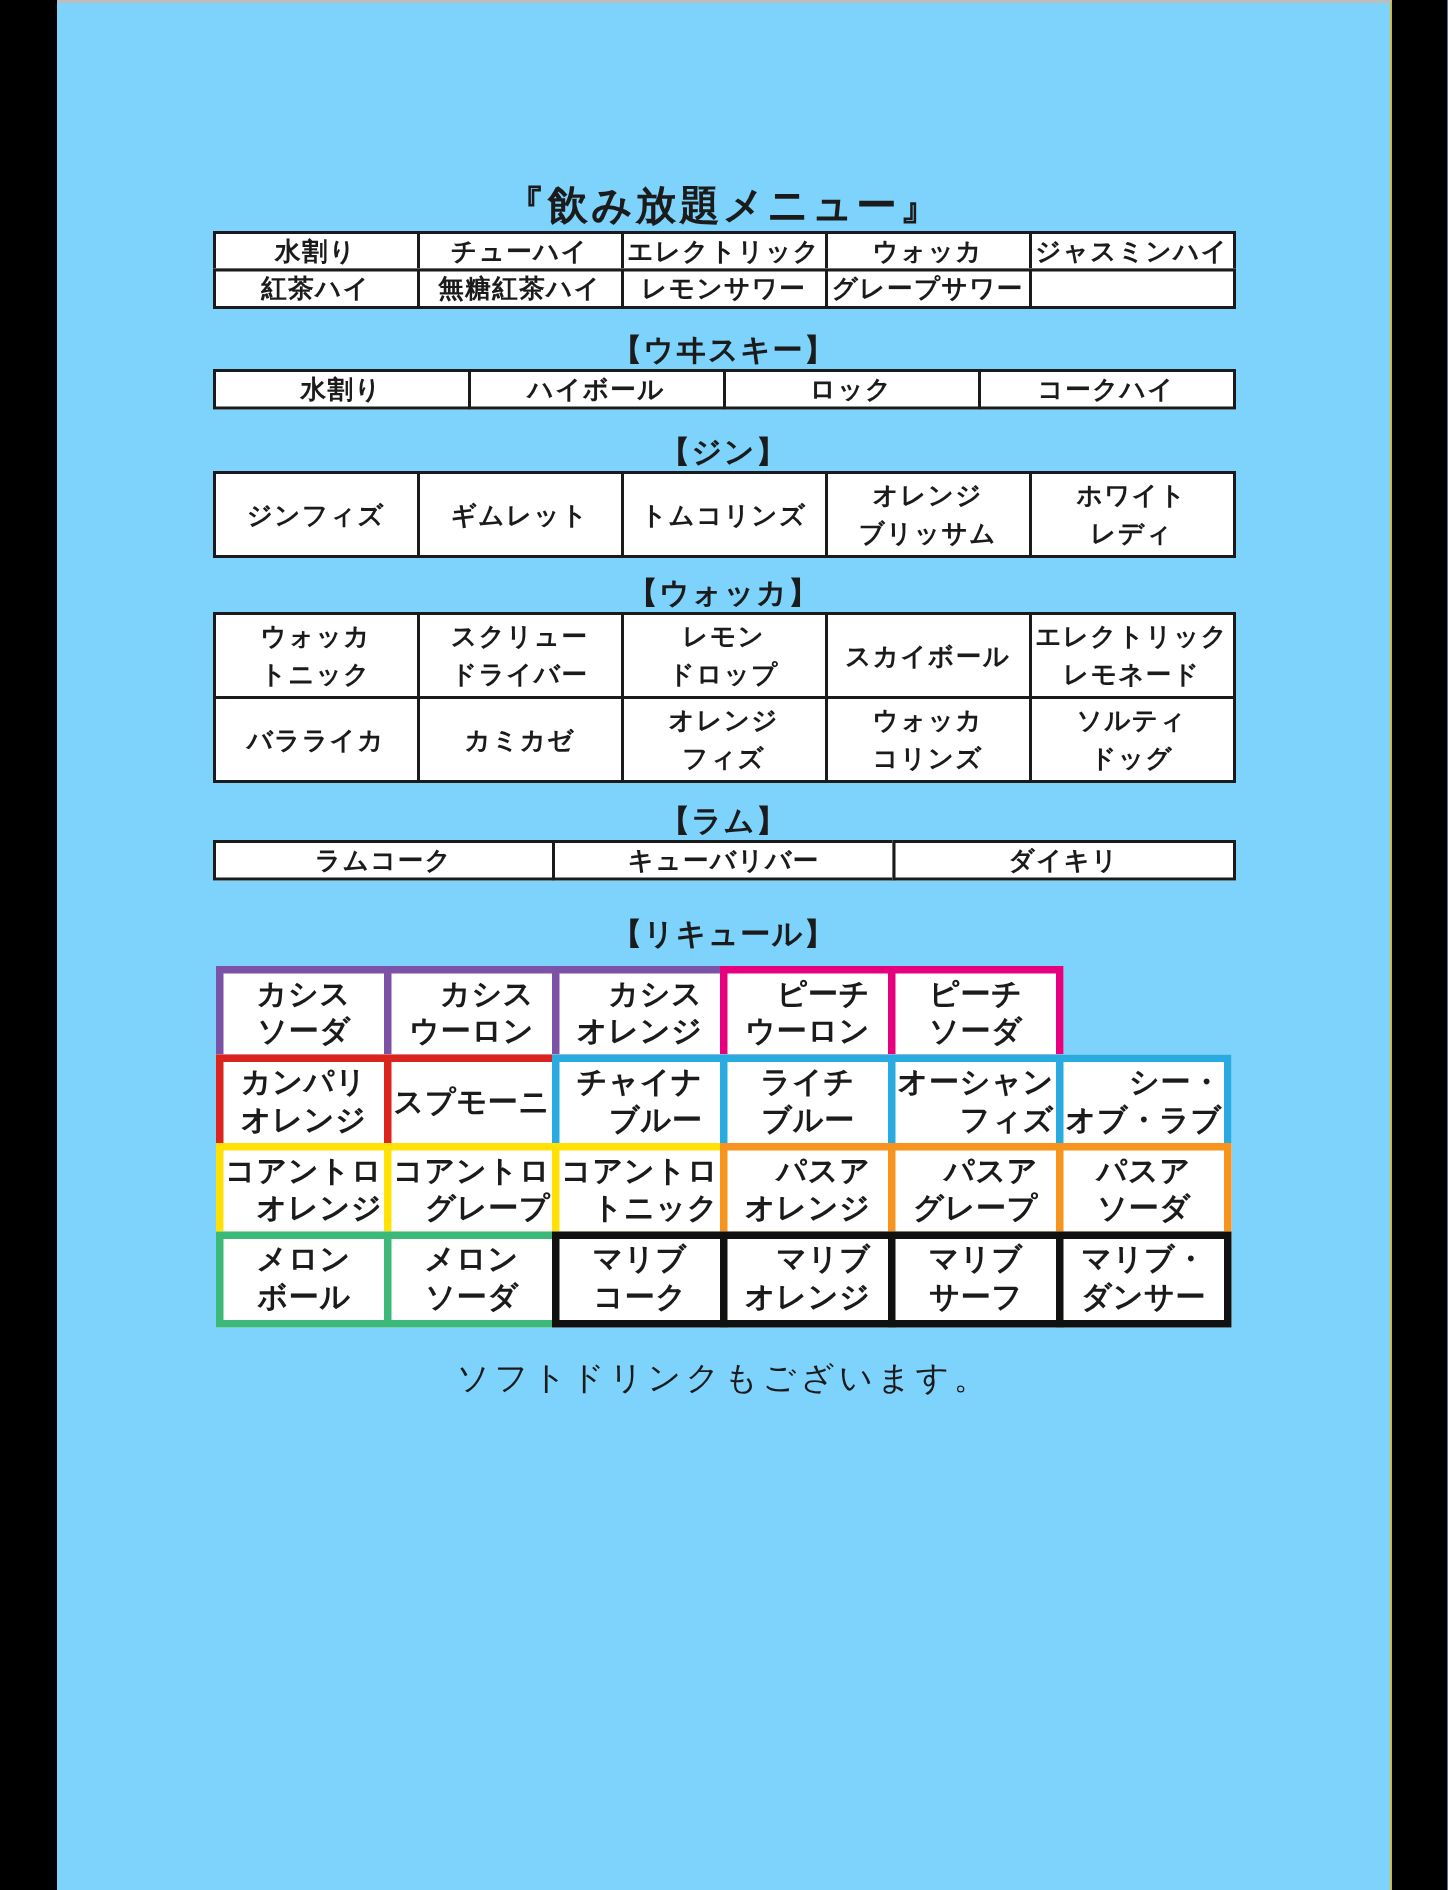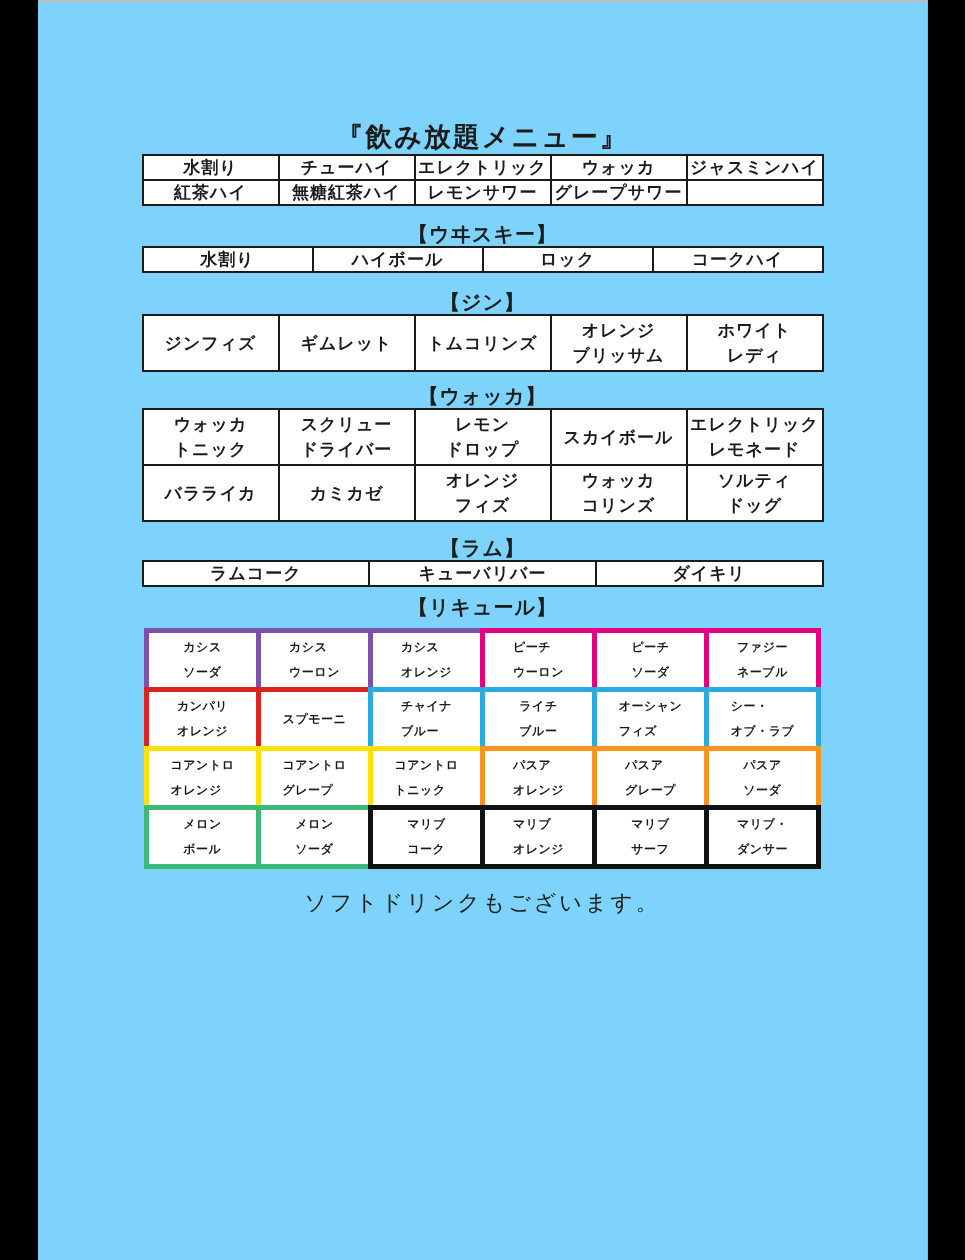--- a/index.html
+++ b/index.html
@@ -19,21 +19,21 @@
 
   .doc-title{
     margin:118px auto 0;text-align:center;
     font-size:27px;font-weight:bold;letter-spacing:2px;line-height:34px;
   }
   .sec-heading{
     text-align:center;font-size:20px;font-weight:bold;
     letter-spacing:1px;line-height:24px;
   }
   .mt30{margin-top:30px}.mt16{margin-top:16px}.mt14{margin-top:14px}
-  .mt12{margin-top:12px}.mt10{margin-top:17px}.mt8{margin-top:8px}
+  .mt12{margin-top:12px}.mt10{margin-top:17px}.mt8{margin-top:24px}
 
   
   .tbl{width:682px;margin:0 auto}
   .trow{display:flex}
   .trow + .trow{margin-top:-2px}
   .tcell{
     box-sizing:border-box;border:2px solid #1b1b1b;background:#fff;
     display:flex;align-items:center;justify-content:center;
     text-align:center;white-space:pre-line;
     font-size:17px;font-weight:bold;letter-spacing:1px;line-height:25px;
@@ -46,22 +46,22 @@
   .gin .tcell{flex:0 0 auto;width:138px}
 
   
   .lq{width:677px;margin:9px auto 0}
   .lq-row{display:flex}
   .lq-row + .lq-row{margin-top:-5px}
   .lq-cell{
     box-sizing:border-box;width:117px;height:64px;background:#fff;
     border:5px solid #111;
     display:flex;align-items:center;justify-content:center;
-    text-align:left;white-space:pre-line;
-    font-size:12px;font-weight:bold;letter-spacing:0.5px;line-height:25px;
+    text-align:right;white-space:pre-line;
+    font-size:20px;font-weight:bold;letter-spacing:0.5px;line-height:25px;
   }
   .lq-cell + .lq-cell{margin-left:-5px}
   .lq-cell[data-color="purple"]{border-color:#7B52A5}
   .lq-cell[data-color="pink"]{border-color:#E6007E}
   .lq-cell[data-color="red"]{border-color:#DC241F}
   .lq-cell[data-color="cyan"]{border-color:#29ABE2}
   .lq-cell[data-color="yellow"]{border-color:#FFE105}
   .lq-cell[data-color="orange"]{border-color:#F7941D}
   .lq-cell[data-color="green"]{border-color:#3CB878}
   .lq-cell[data-color="black"]{border-color:#111111}
@@ -162,22 +162,20 @@
         <div class="lq-cell" data-color="purple">カシス
 ソーダ</div>
         <div class="lq-cell" data-color="purple">カシス
 ウーロン</div>
         <div class="lq-cell" data-color="purple">カシス
 オレンジ</div>
         <div class="lq-cell" data-color="pink">ピーチ
 ウーロン</div>
         <div class="lq-cell" data-color="pink">ピーチ
 ソーダ</div>
-        <div class="lq-cell" data-color="pink">ファジー
-ネーブル</div>
       </div>
       <div class="lq-row">
         <div class="lq-cell" data-color="red">カンパリ
 オレンジ</div>
         <div class="lq-cell" data-color="red">スプモーニ</div>
         <div class="lq-cell" data-color="cyan">チャイナ
 ブルー</div>
         <div class="lq-cell" data-color="cyan">ライチ
 ブルー</div>
         <div class="lq-cell" data-color="cyan">オーシャン

